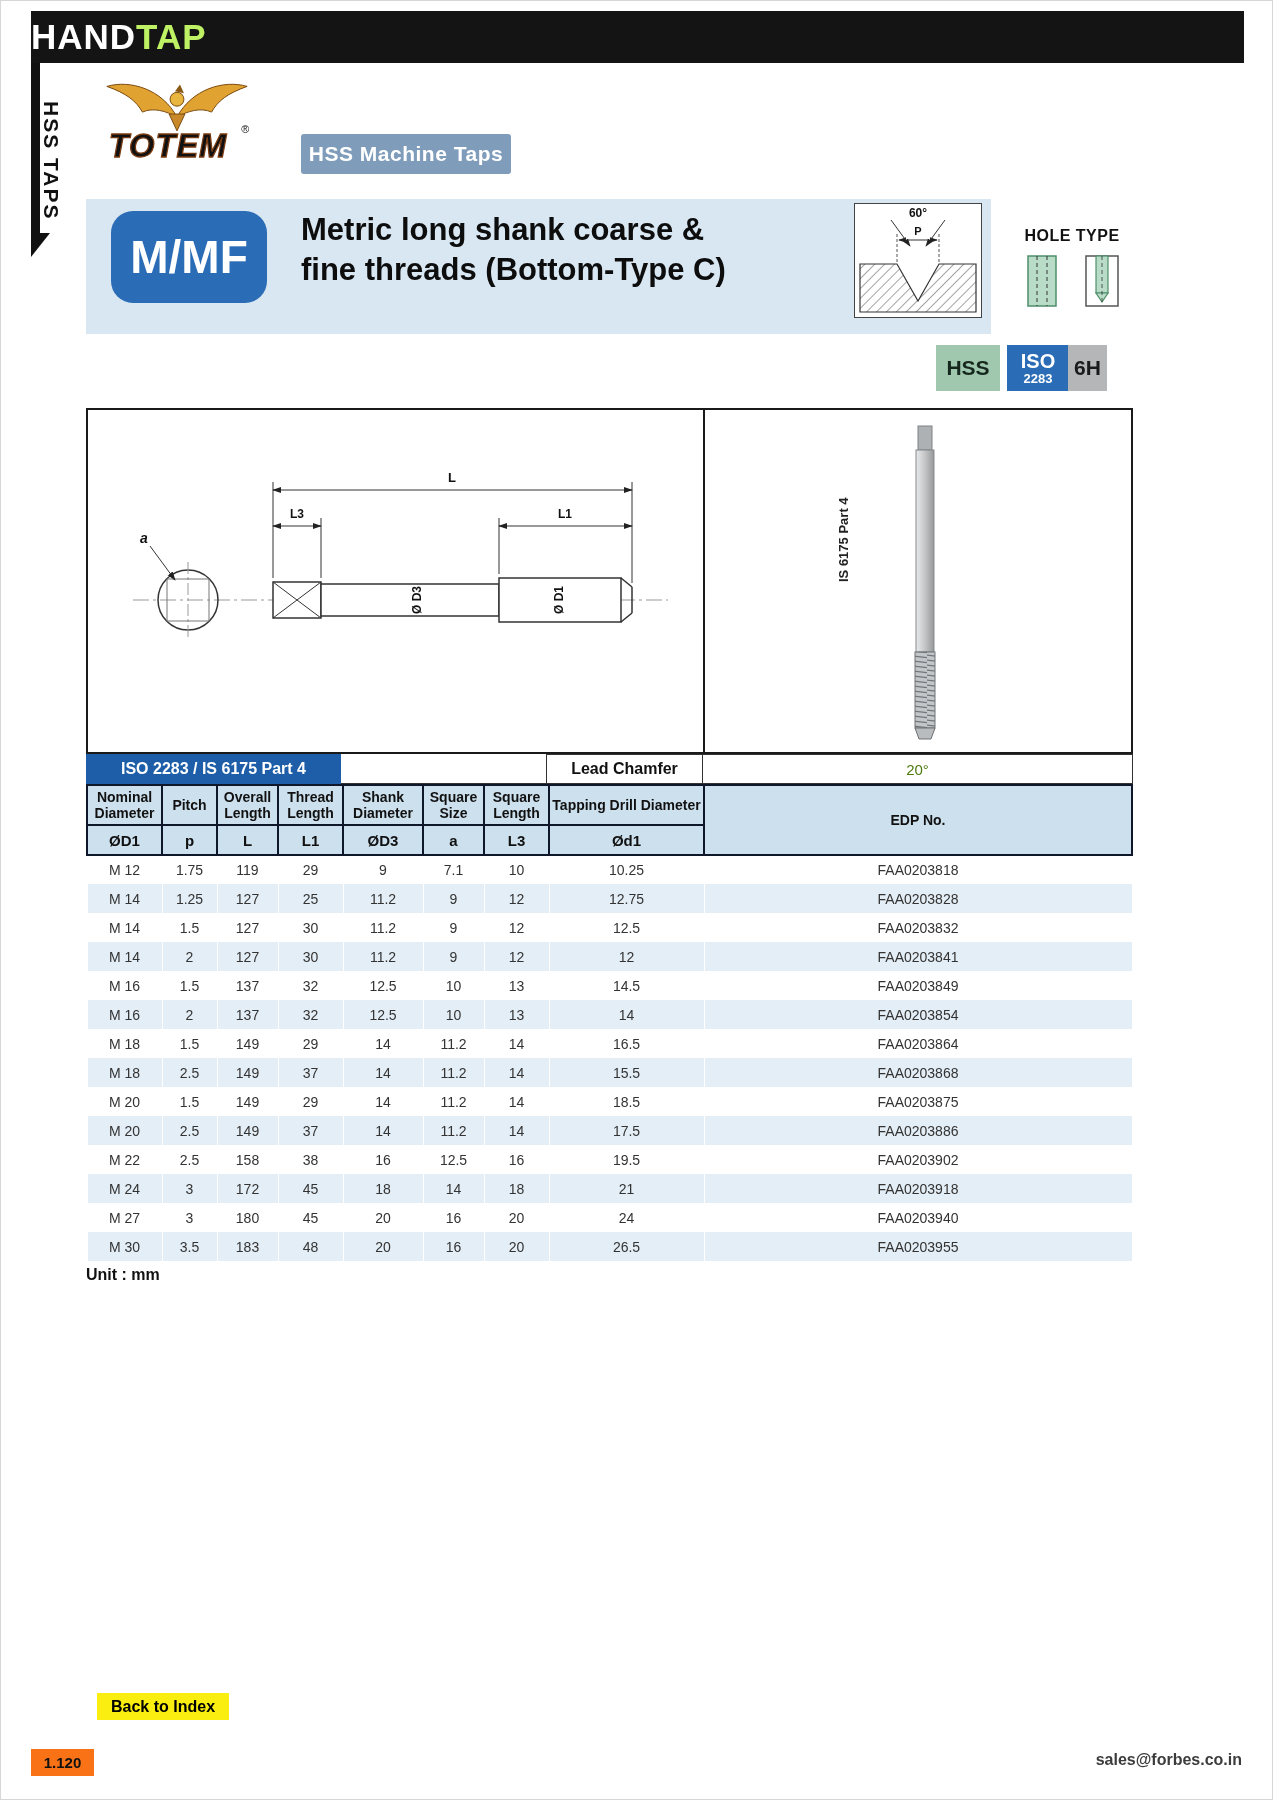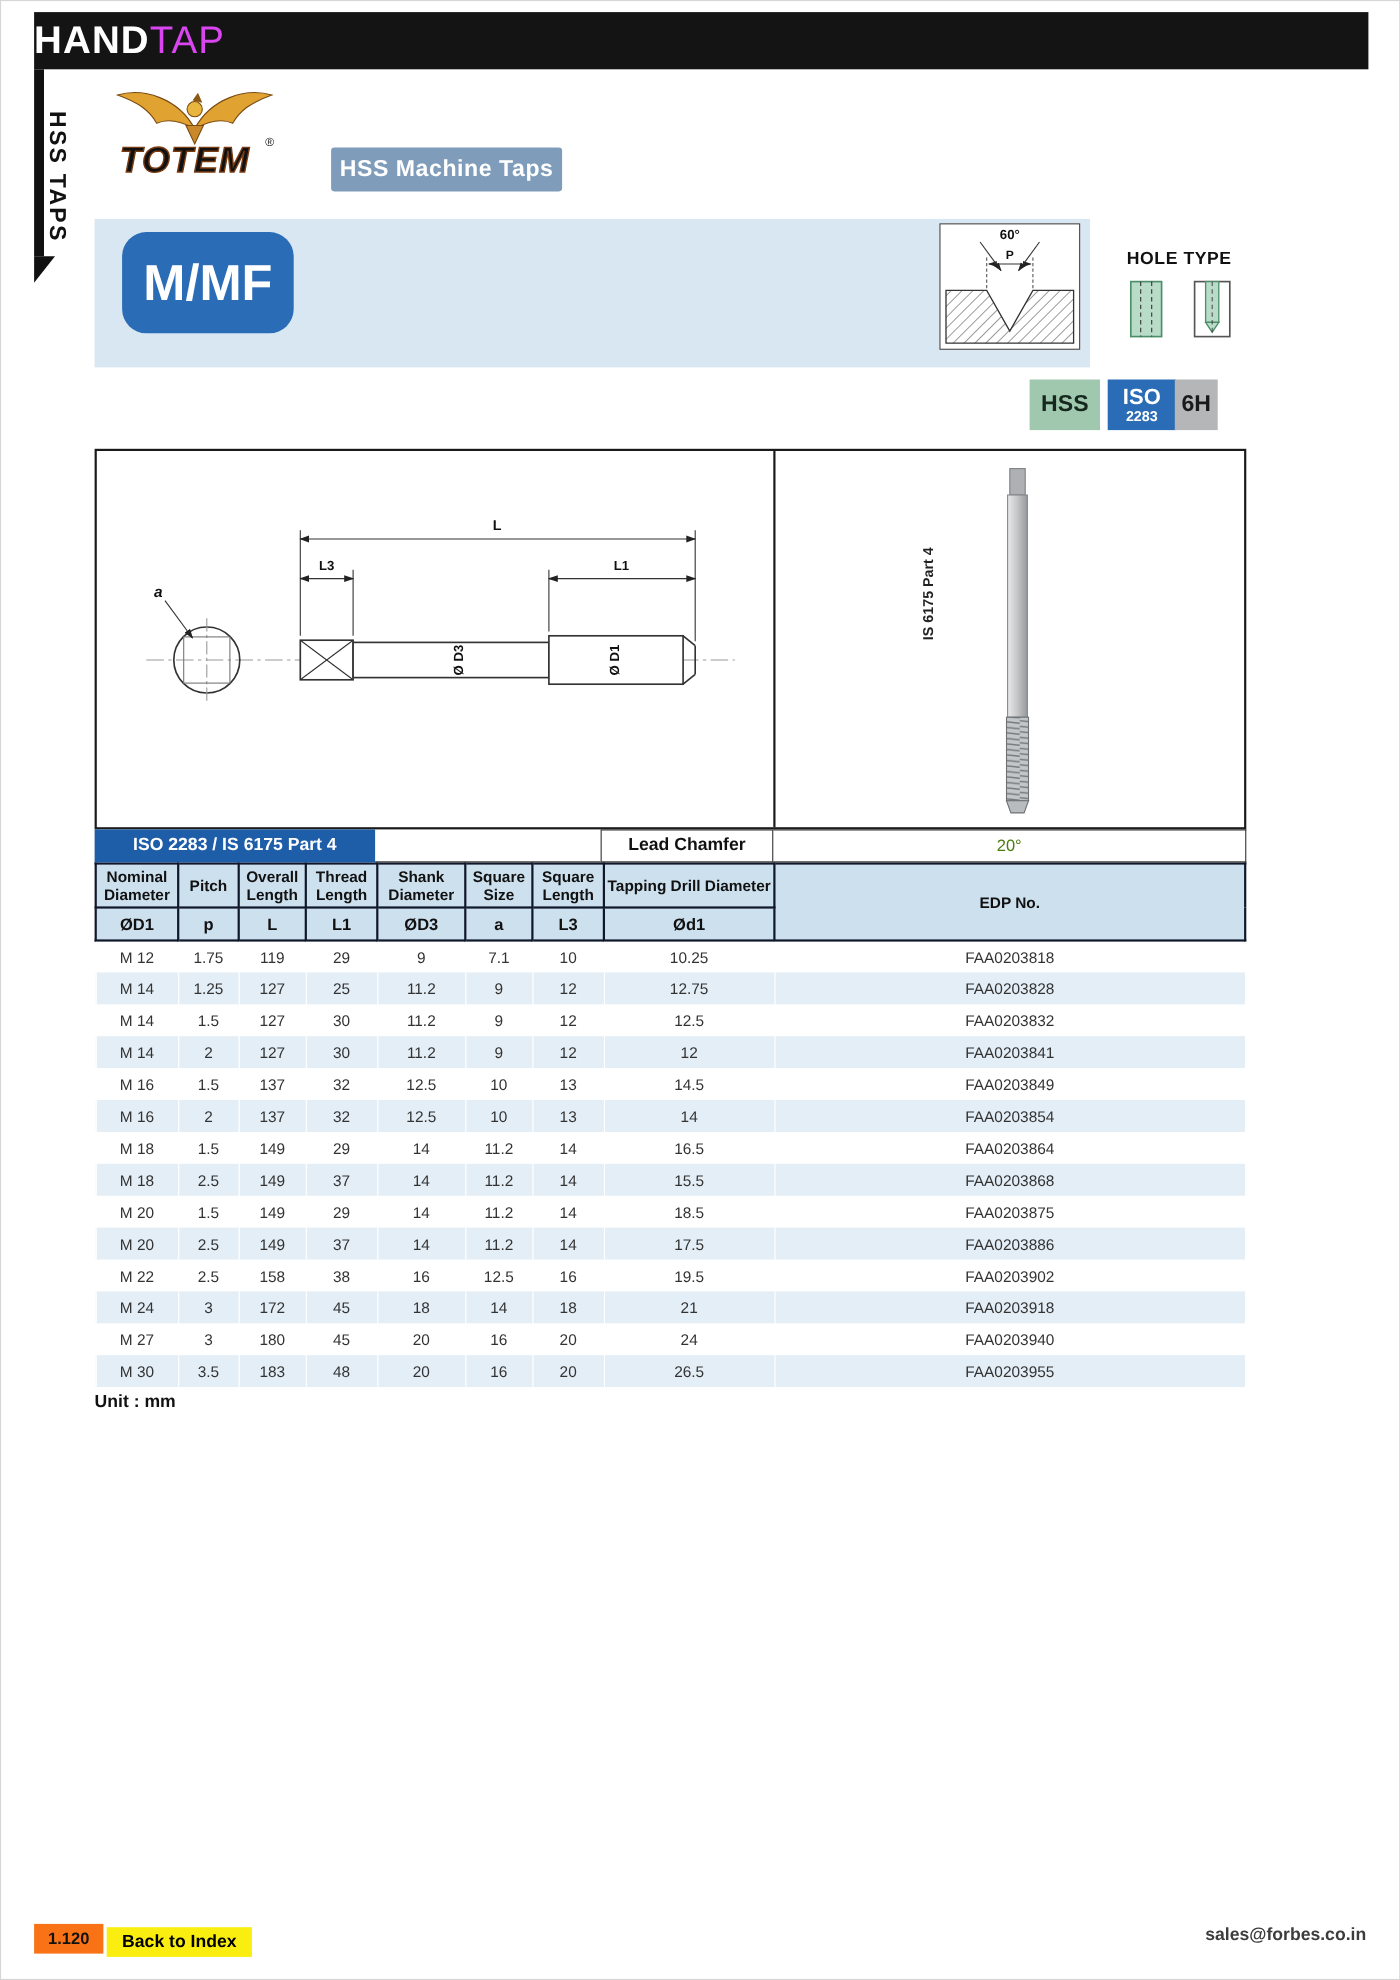--- a/index.html
+++ b/index.html
@@ -4,21 +4,21 @@
 <style>
   * { margin:0; padding:0; box-sizing:border-box; }
   html,body { background:#e9e9e9; }
   body { font-family:"Liberation Sans", sans-serif; }
   .page { position:relative; width:1273px; height:1800px; margin:0 auto; background:#ffffff; border:1px solid #d6d6d6; overflow:hidden; }
   .abs { position:absolute; }
 
   
   .top-banner { left:30px; top:10px; width:1213px; height:52px; background:#141414; display:flex; align-items:center; padding-left:0; }
   .banner-bold { color:#ffffff; font-size:35px; font-weight:bold; letter-spacing:1px; }
-  .banner-light { color:#d946ef; font-size:35px; font-weight:normal; letter-spacing:1px; }
+  .banner-light { color:#bef264; font-size:35px; font-weight:bold; letter-spacing:1px; }
 
   
   .side-strip { left:30px; top:62px; width:9px; height:170px; background:#111111; }
   .side-arrow { left:30px; top:232px; width:0; height:0; border-top:24px solid #111111; border-right:19px solid transparent; }
   .side-label { left:38px; top:100px; writing-mode:vertical-rl; font-size:21px; font-weight:bold; letter-spacing:2px; color:#111111; }
 
   
   .logo { left:92px; top:70px; width:168px; height:98px; }
 
   .product-line-badge { left:300px; top:133px; width:210px; height:40px; background:#7f9dba; border-radius:3px; color:#ffffff; font-size:21px; font-weight:bold; display:flex; align-items:center; justify-content:center; letter-spacing:0.5px; }
@@ -63,21 +63,21 @@
   .spec thead tr.h1 th { font-size:14px; height:40px; line-height:16px; }
   .spec thead tr.h2 th { font-size:15px; height:30px; }
   .spec th.edp-h { font-size:15px; }
   .spec td { height:29px; text-align:center; font-size:14px; color:#333333; border-left:1px solid #ffffff; border-right:1px solid #ffffff; }
   .spec tbody tr.alt { background:#e4eef6; }
 
   .unit-note { left:85px; top:1265px; font-size:16px; font-weight:bold; color:#111111; }
 
   
   .page-num { left:30px; top:1748px; width:63px; height:27px; background:#f97316; color:#111111; font-size:15px; font-weight:bold; display:flex; align-items:center; justify-content:center; }
-  .back-link { left:96px; top:1751px; height:27px; background:#f9ee0f; color:#000000; font-size:16px; font-weight:bold; display:flex; align-items:center; padding:0 14px; text-decoration:none; cursor:pointer; }
+  .back-link { left:96px; top:1692px; height:27px; background:#f9ee0f; color:#000000; font-size:16px; font-weight:bold; display:flex; align-items:center; padding:0 14px; text-decoration:none; cursor:pointer; }
   .email { right:30px; top:1750px; font-size:16px; font-weight:bold; color:#3c3c3c; text-decoration:none; cursor:pointer; }
 
   svg text { font-family:"Liberation Sans", sans-serif; fill:#111111; }
 </style>
 </head>
 <body>
 
 <div class="page">
 
   <div class="abs top-banner">
@@ -98,20 +98,24 @@
       <path d="M77,43 L93,43 L85,60 Z" fill="#c9892a" stroke="#7a4a10" stroke-width="1"></path>
     </g>
     <text x="16" y="86" font-size="33" font-weight="bold" font-style="italic" fill="#f0b63e" stroke="#7a3b10" stroke-width="1.3" letter-spacing="1">TOTEM</text>
     <text x="150" y="62" font-size="11" fill="#7a3b10">®</text>
   </svg>
 
   <div class="abs product-line-badge">HSS Machine Taps</div>
 
   <div class="abs header-panel"></div>
   <div class="abs mmf-box">M/MF</div>
+  <div class="abs page-title">
+    <div>Metric long shank coarse &amp;</div>
+    <div>fine threads (Bottom-Type C)</div>
+  </div>
 
   <div class="abs thread-box">
     <svg viewBox="0 0 126 113">
       <defs>
         <pattern id="hatch" width="7" height="7" patternTransform="rotate(45)" patternUnits="userSpaceOnUse">
           <line x1="0" y1="0" x2="0" y2="7" stroke="#666666" stroke-width="1.2"></line>
         </pattern>
         <marker id="arr2" viewBox="0 0 10 10" markerWidth="8" markerHeight="8" refX="9" refY="5" orient="auto-start-reverse">
           <path d="M0,1.5 L10,5 L0,8.5 z" fill="#222222"></path>
         </marker>

